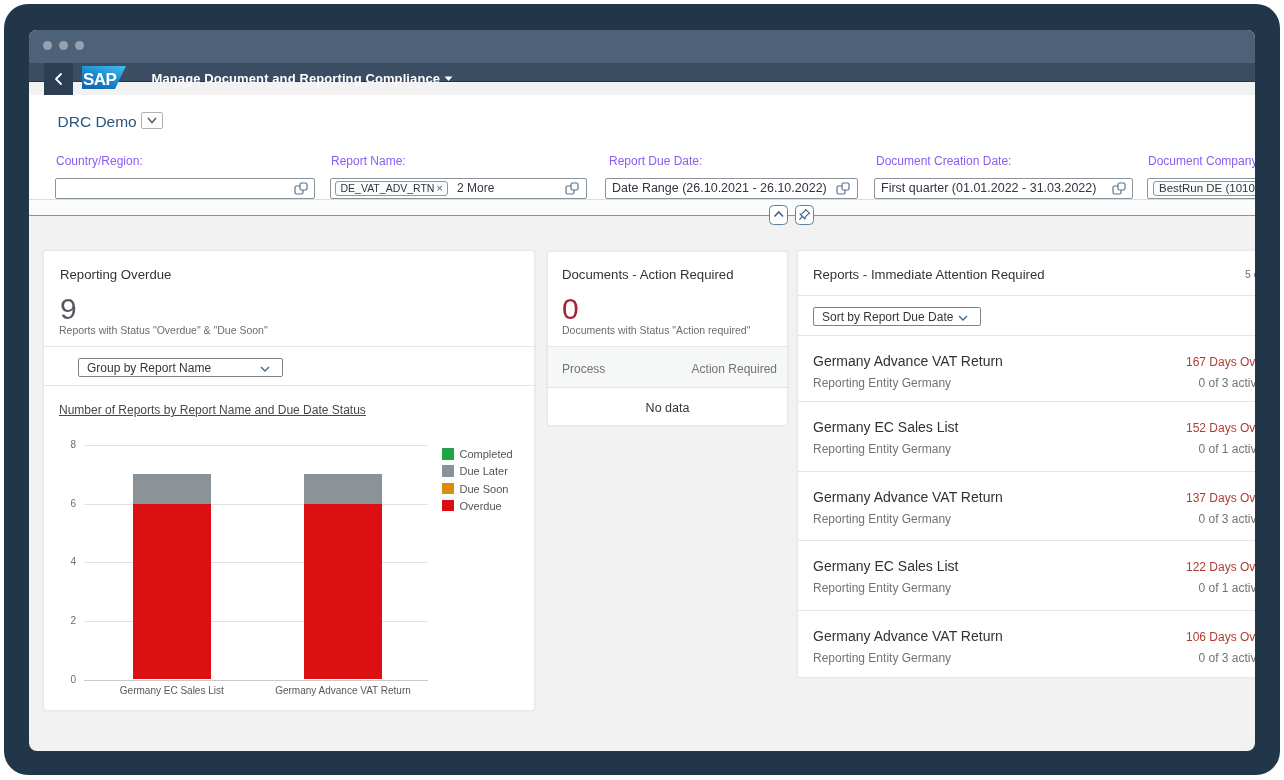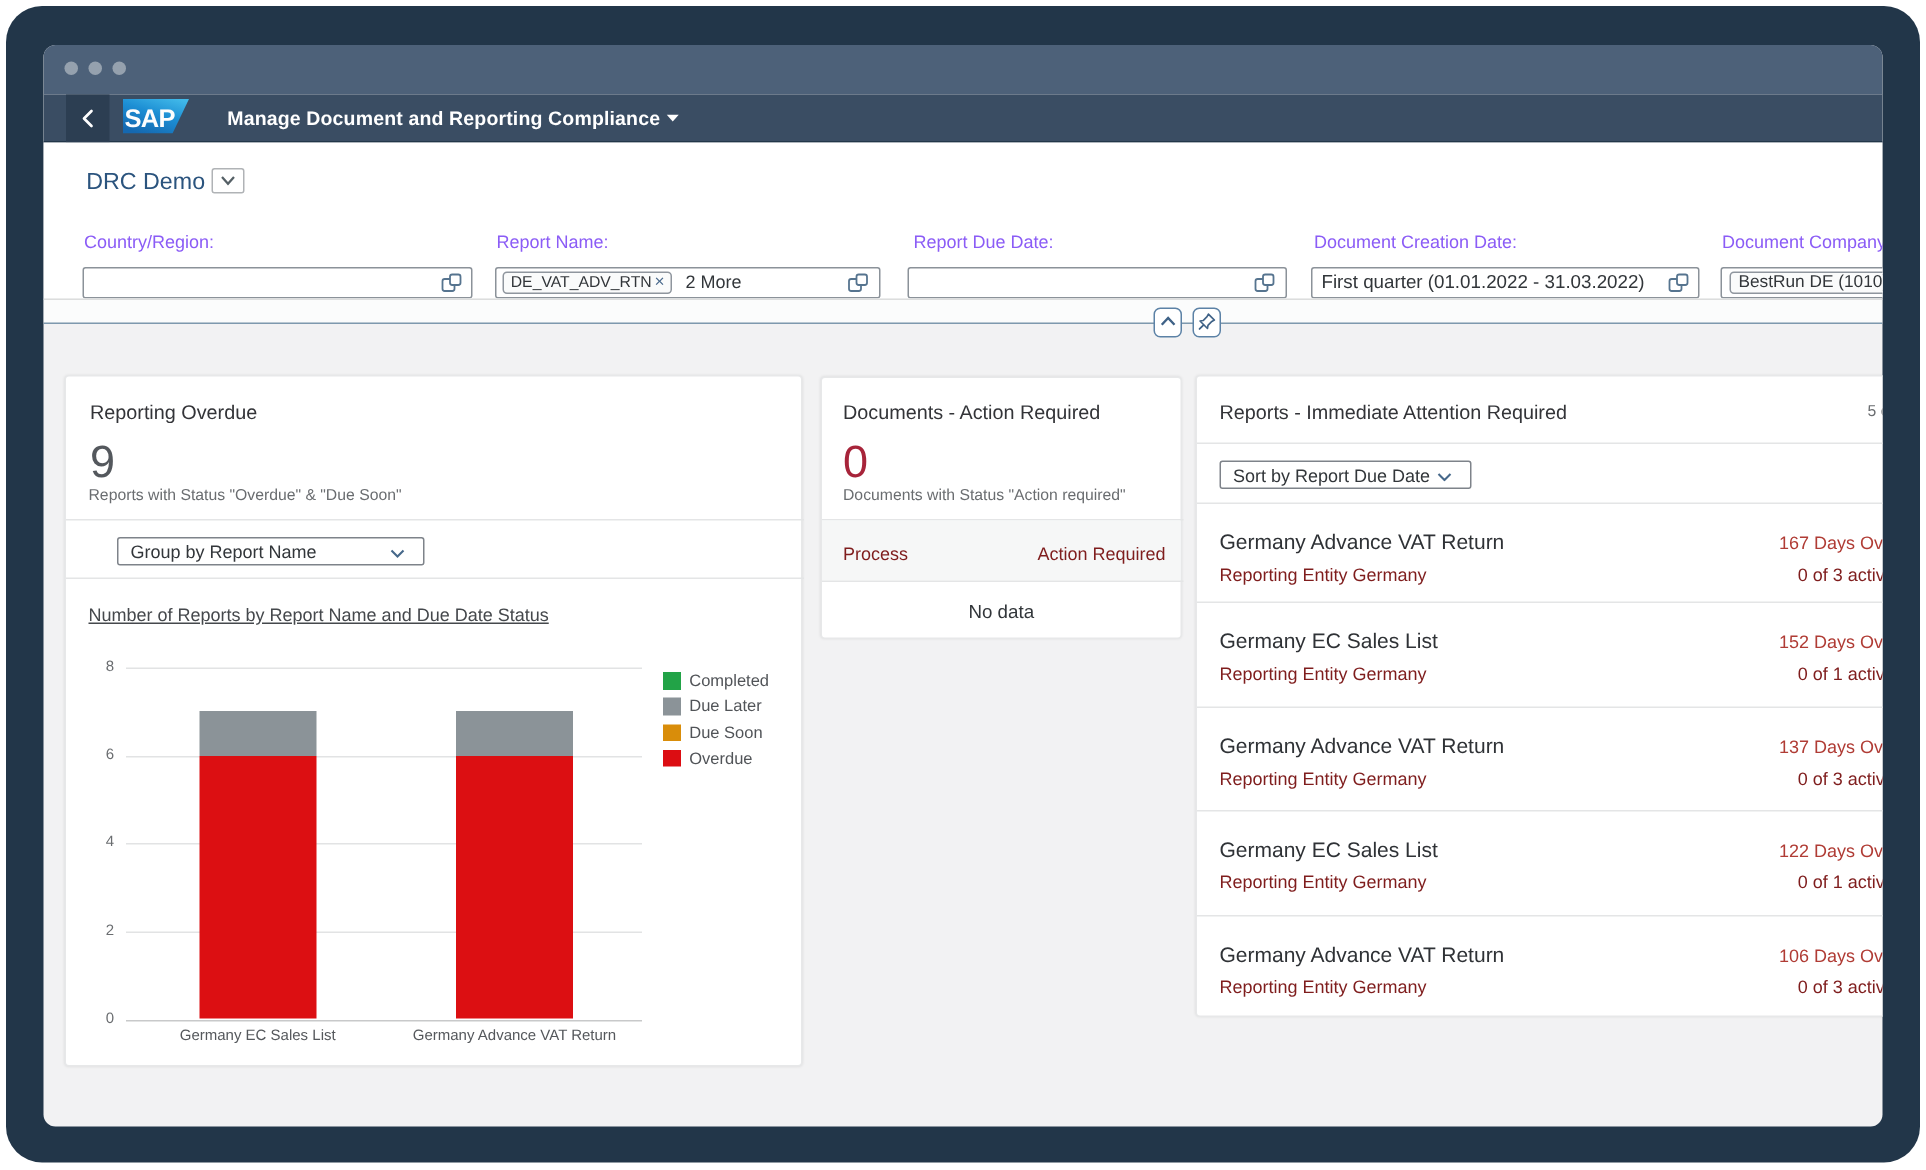--- a/index.html
+++ b/index.html
@@ -2,40 +2,40 @@
 <html><head>
 <meta charset="utf-8">
 <style>
 * { margin:0; padding:0; box-sizing:border-box; }
 html,body { width:1284px; height:780px; background:#fff; font-family:"Liberation Sans", sans-serif; }
 .abs { position:absolute; }
 #frame { position:absolute; left:4px; top:4px; width:1276px; height:771px; background:#223649; border-radius:24px; }
 #win { position:absolute; left:29px; top:30px; width:1226px; height:721px; border-radius:8px; overflow:hidden; background:#f2f2f3; }
 #titlebar { position:absolute; left:0; top:0; width:1226px; height:33px; background:#4d6179; }
 .dot { position:absolute; top:11px; width:9px; height:9px; border-radius:50%; background:#95a1ae; }
-#shellbar { position:absolute; left:0; top:33px; width:1226px; height:32px; background:#3a4d63; border-bottom:1px solid #223649; }
+#shellbar { position:absolute; left:0; top:33px; width:1226px; height:19px; background:#3a4d63; border-bottom:1px solid #223649; }
 #backbox { position:absolute; left:14.5px; top:0; width:29.5px; height:32px; background:#2c3e52; }
 #shelltitle { position:absolute; left:122.5px; top:0; height:32px; line-height:32px; color:#fff; font-size:13px; font-weight:bold; letter-spacing:0.1px; }
 #whitezone { position:absolute; left:0; top:65px; width:1226px; height:104px; background:#fff; }
 #drc { position:absolute; left:28.5px; top:82.5px; font-size:15.5px; color:#2b547e; }
 #ddbox { position:absolute; left:111.5px; top:82px; width:22px; height:17px; border:1px solid #b0b3b6; border-radius:2px; background:#fff; }
 .flabel { position:absolute; top:124px; font-size:12px; color:#8b5cf6; white-space:nowrap; }
 .finput { position:absolute; top:148px; height:21px; background:#fff; border:1px solid #8b9299; border-radius:2px; }
 .ftext { position:absolute; top:148px; height:21px; line-height:21px; font-size:12.5px; color:#32363a; white-space:nowrap; }
 .vhicon { position:absolute; top:152px; }
 #strip { position:absolute; left:0; top:169px; width:1226px; height:16px; background:#fbfcfc; border-top:1px solid #dcdddd; }
 #hr2 { position:absolute; left:0; top:184.5px; width:1226px; height:1px; background:#7e99ae; }
 .fbtn { position:absolute; top:175px; width:19.5px; height:19.5px; background:#fff; border:1px solid #5c82a6; border-radius:4.5px; }
 .card { position:absolute; background:#fff; border:1px solid #e7e8e9; border-radius:3px; box-shadow:0 0 2px rgba(0,0,0,0.08); }
 .ctitle { position:absolute; color:#333438; font-size:13.2px; white-space:nowrap; }
 .hr { position:absolute; height:1px; background:#e4e5e6; left:0; }
 .token { position:absolute; border:1px solid #8f969e; border-radius:3px; background:#fafbfb; font-size:11.5px; color:#32363a; white-space:nowrap; }
 .sel { position:absolute; background:#fff; border:1px solid #7e838a; border-radius:2px; font-size:12px; color:#32363a; white-space:nowrap; }
 .gray11 { color:#6a6d70; font-size:10.5px; white-space:nowrap; }
-.gray12 { color:#7f1d1d; font-size:12px; white-space:nowrap; }
+.gray12 { color:#737373; font-size:12px; white-space:nowrap; }
 </style>
 </head>
 <body>
 <div id="frame"></div>
 <div id="win">
   <div id="titlebar">
     <div class="dot" style="left:13.5px;"></div>
     <div class="dot" style="left:29.5px;"></div>
     <div class="dot" style="left:45.5px;"></div>
   </div>
@@ -74,20 +74,21 @@
   <div class="flabel" style="left:1119px;">Document Company Code:</div>
 
   <div class="finput" style="left:26px; width:260px;"></div>
   <div class="finput" style="left:301px; width:256.5px;"></div>
   <div class="finput" style="left:576px; width:252.5px;"></div>
   <div class="finput" style="left:845px; width:259px;"></div>
   <div class="finput" style="left:1118px; width:160px;"></div>
 
   <div class="token" style="left:305.5px; top:151px; width:113.5px; height:15px; line-height:13.5px; padding-left:5px; font-size:10.5px;">DE_VAT_ADV_RTN<span style="position:absolute; right:4px; top:0; color:#47678a; font-size:11.5px;">×</span></div>
   <div class="ftext" style="left:428px; font-size:12px;">2 More</div>
+  <div class="ftext" style="left:583px;">Date Range (26.10.2021 - 26.10.2022)</div>
   <div class="ftext" style="left:852px;">First quarter (01.01.2022 - 31.03.2022)</div>
   <div class="token" style="left:1124px; top:151px; width:112px; height:15px; line-height:13.5px; padding-left:5px; font-size:11.5px;">BestRun DE (1010)</div>
 
   <svg class="vhicon" style="left:264.5px;" width="14" height="14" viewBox="0 0 14 14">
       <rect x="1" y="4" width="8" height="8" rx="1.5" fill="none" stroke="#56748f" stroke-width="1.2"></rect>
       <rect x="6" y="1" width="7" height="7" rx="1.5" fill="#fff" stroke="#56748f" stroke-width="1.2"></rect>
     </svg>
   <svg class="vhicon" style="left:536px;" width="14" height="14" viewBox="0 0 14 14">
       <rect x="1" y="4" width="8" height="8" rx="1.5" fill="none" stroke="#56748f" stroke-width="1.2"></rect>
       <rect x="6" y="1" width="7" height="7" rx="1.5" fill="#fff" stroke="#56748f" stroke-width="1.2"></rect>

